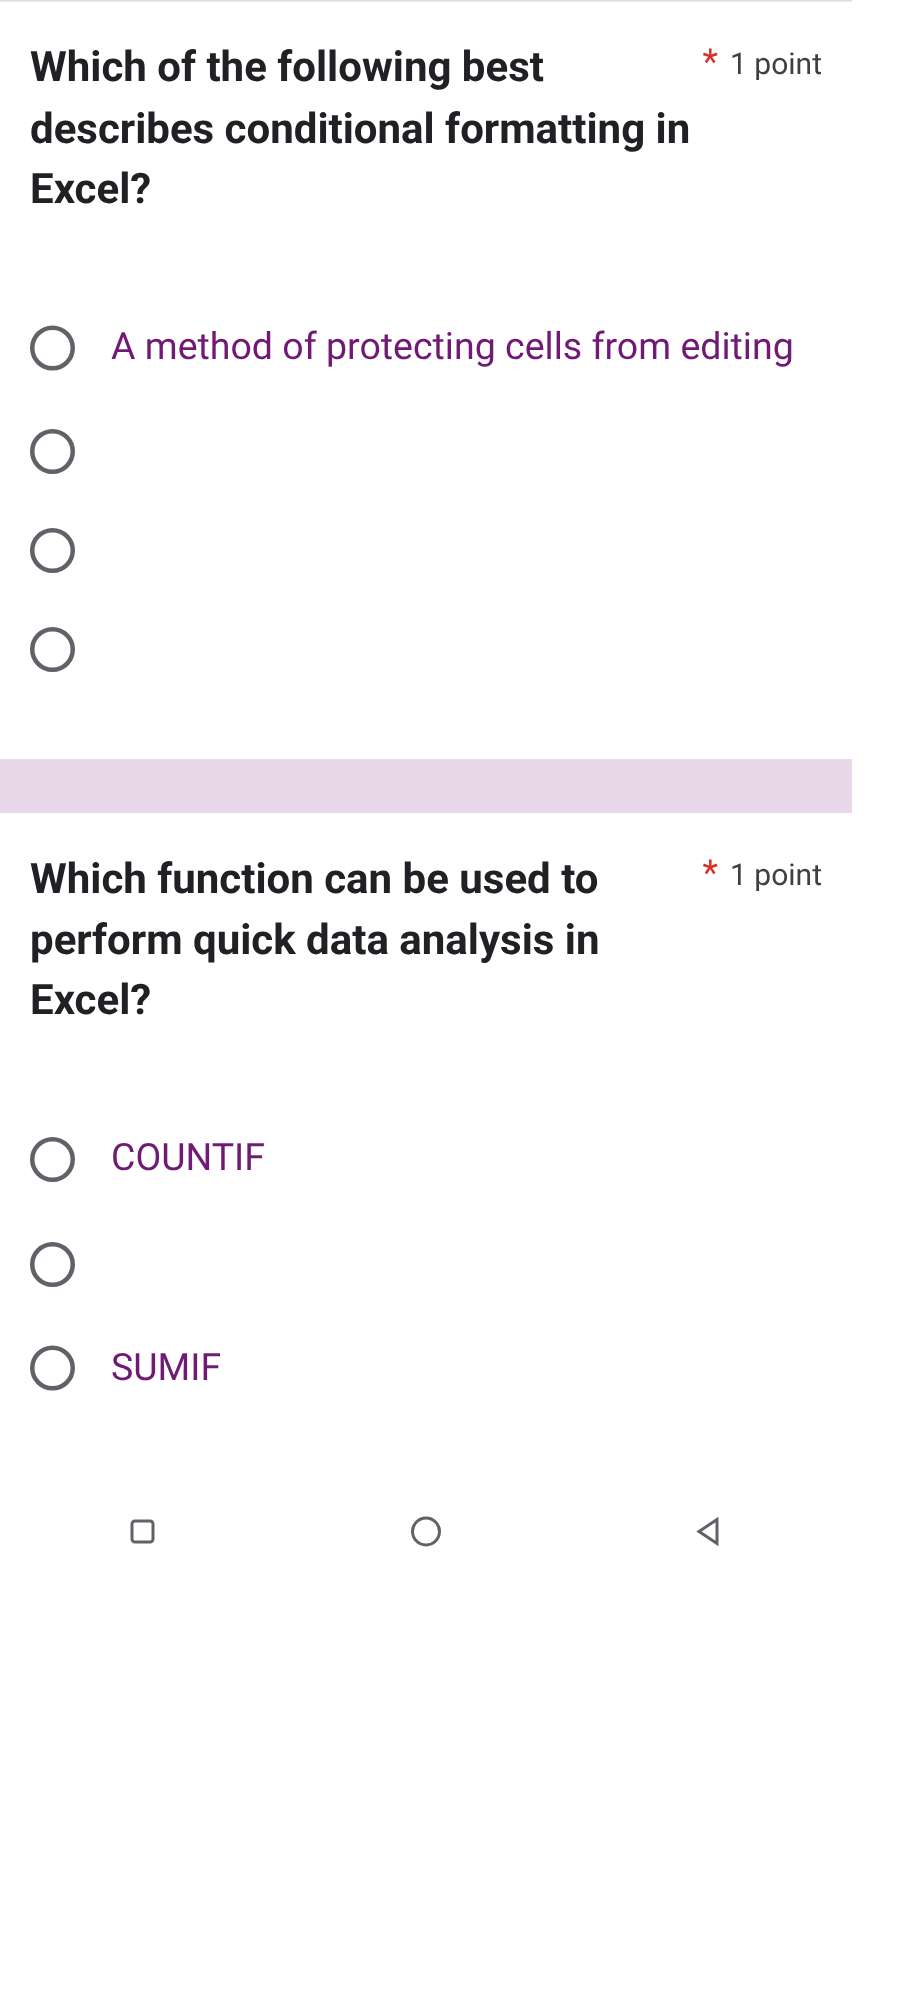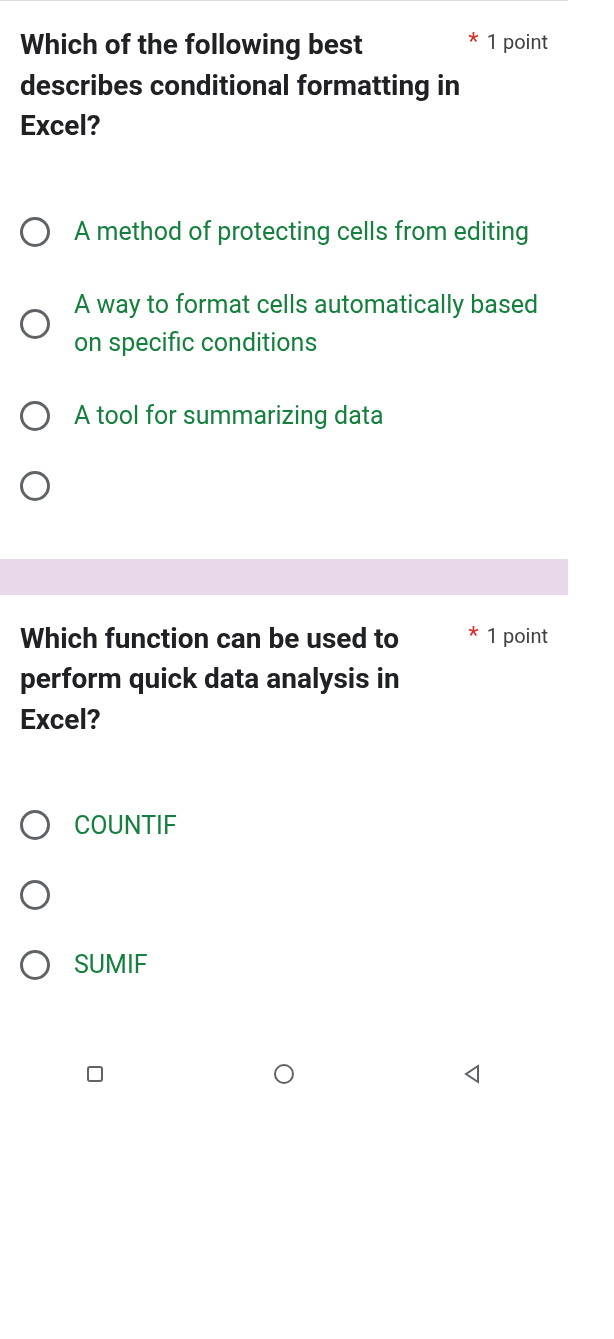--- a/index.html
+++ b/index.html
@@ -56,21 +56,21 @@
   .radio {
     width: 30px;
     height: 30px;
     border: 3px solid #5f6368;
     border-radius: 50%;
     flex: 0 0 auto;
   }
   .option-label {
     font-size: 25px;
     line-height: 1.5;
-    color: #15803d;
+    color: #701a75;
   }
   .nav-bar {
     height: 60px;
     display: flex;
     align-items: flex-start;
     justify-content: space-around;
     padding-top: 20px;
     border-top: 0;
   }
   .nav-icon {
@@ -92,25 +92,23 @@
         <span class="points">1 point</span>
       </div>
     </div>
     <div class="options">
       <div class="option">
         <span class="radio"></span>
         <span class="option-label">A method of protecting cells from editing</span>
       </div>
       <div class="option">
         <span class="radio"></span>
-        <span class="option-label">A way to format cells automatically based on specific conditions</span>
       </div>
       <div class="option">
         <span class="radio"></span>
-        <span class="option-label">A tool for summarizing data</span>
       </div>
       <div class="option">
         <span class="radio"></span>
       </div>
     </div>
   </div>
 
   <div class="divider"></div>
 
   <div class="card" style="border-top:none;">

